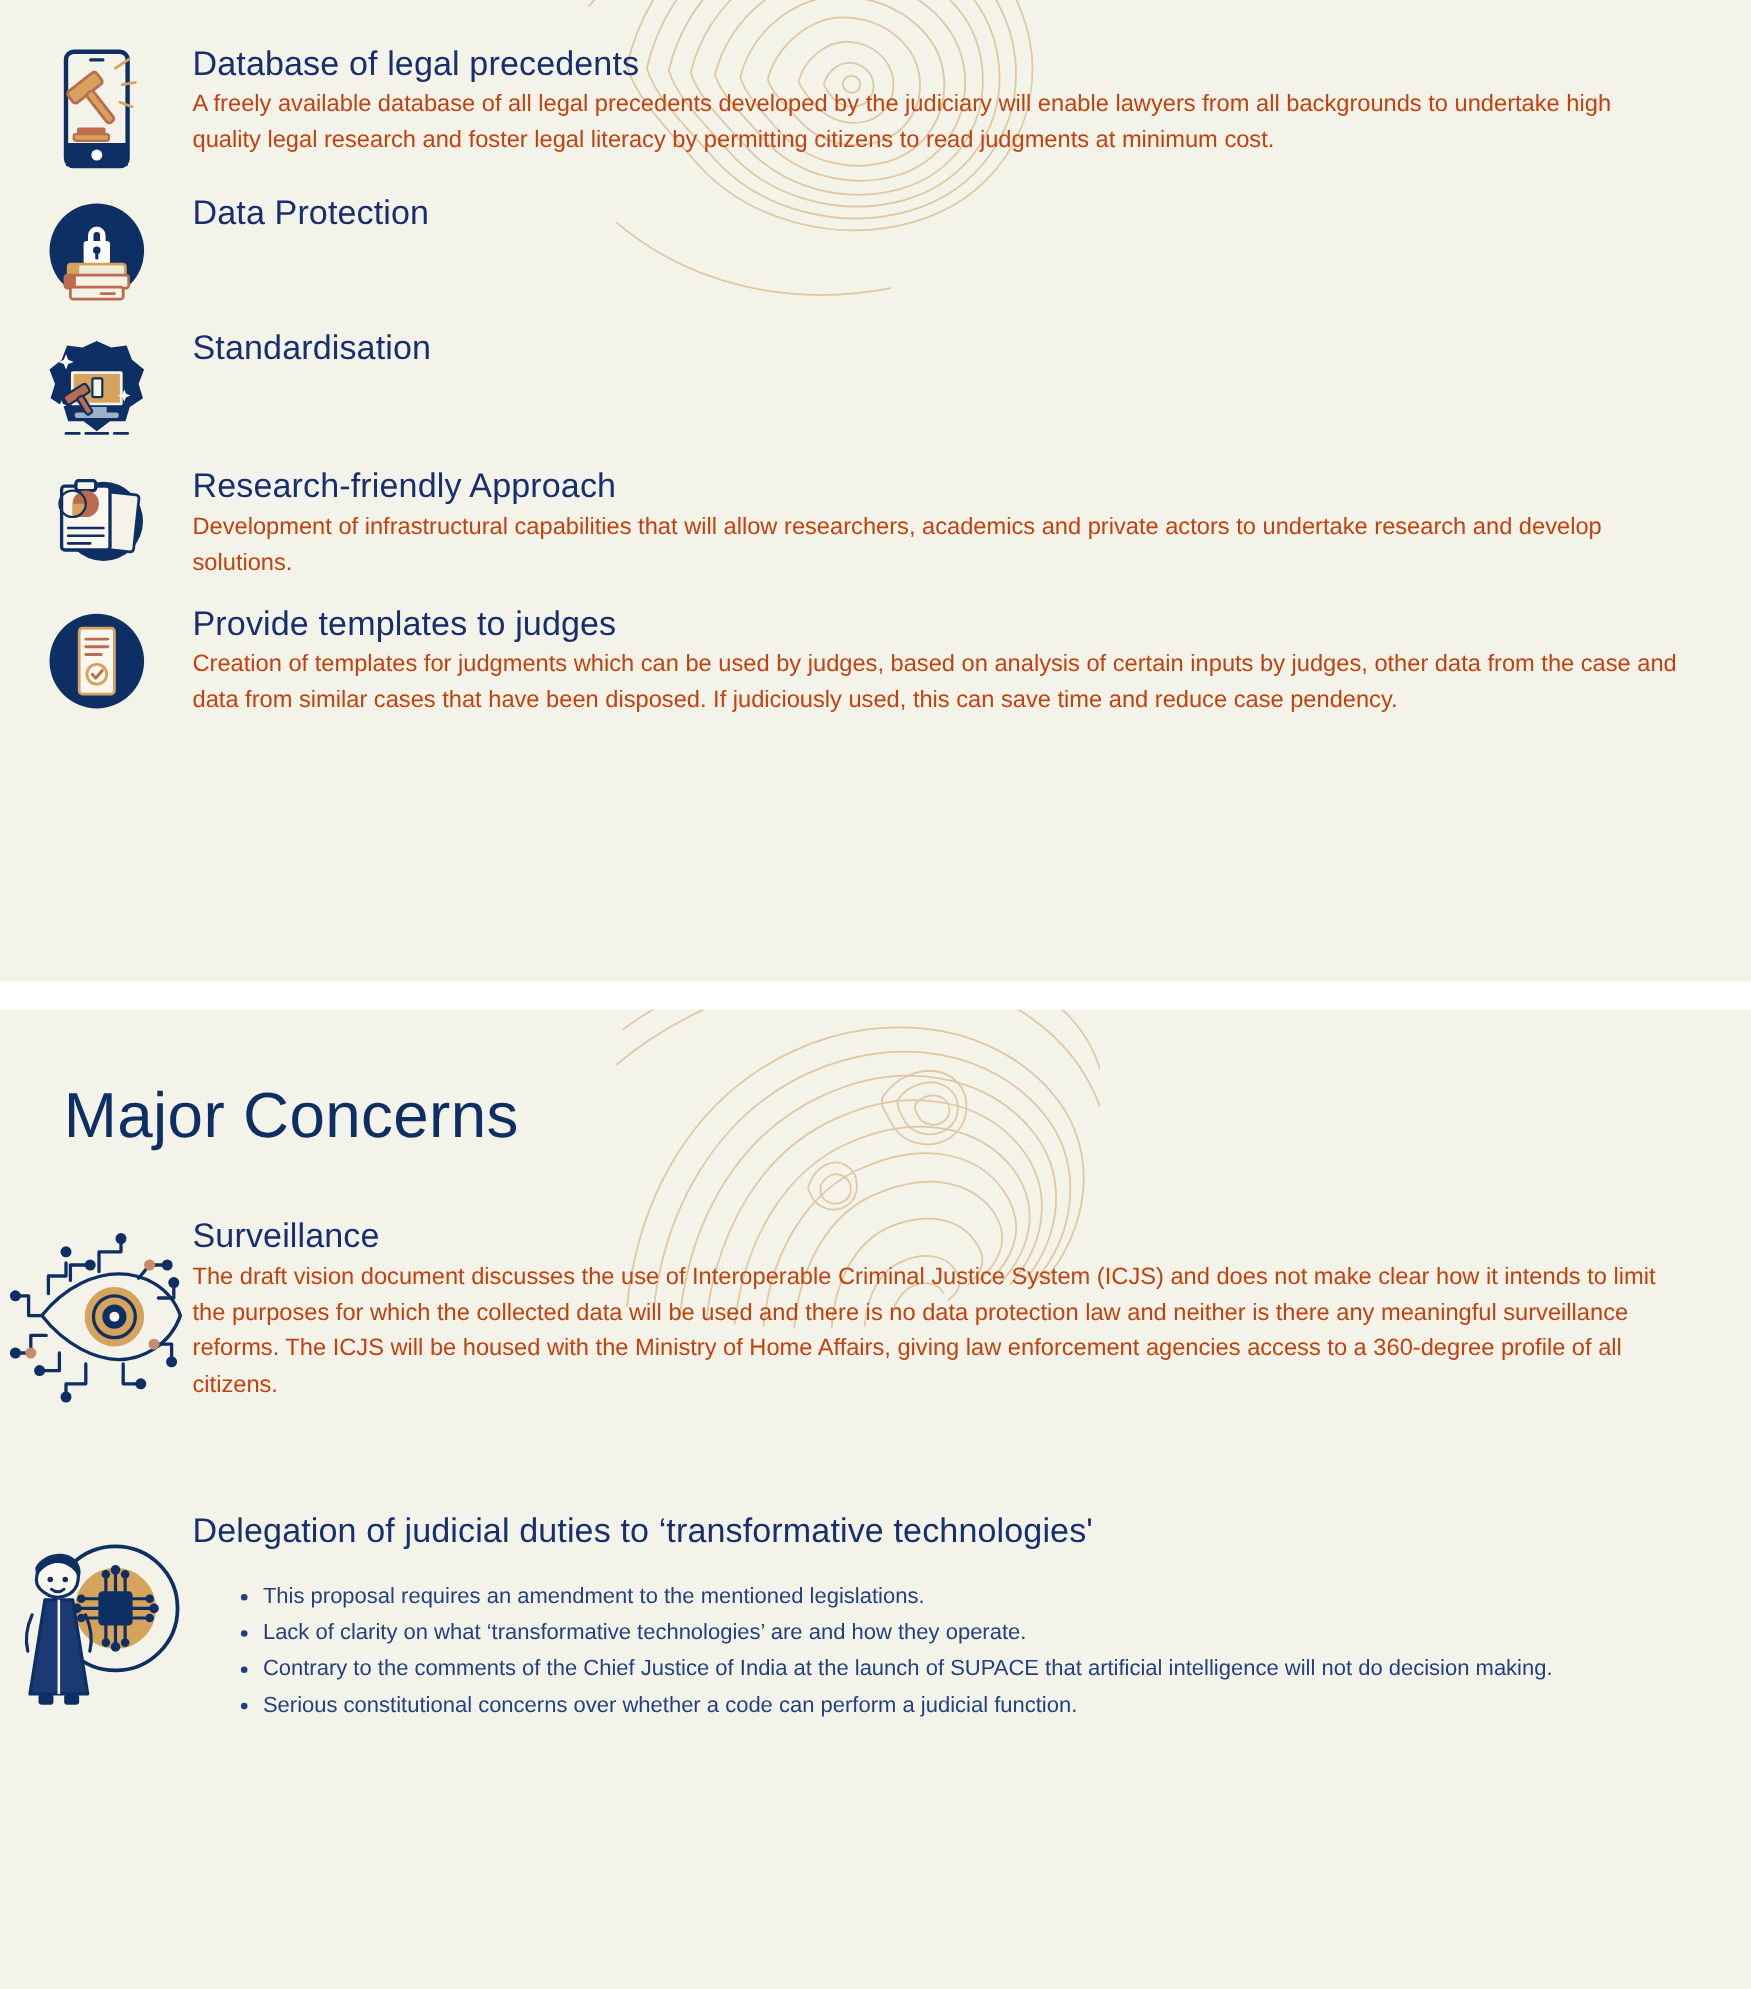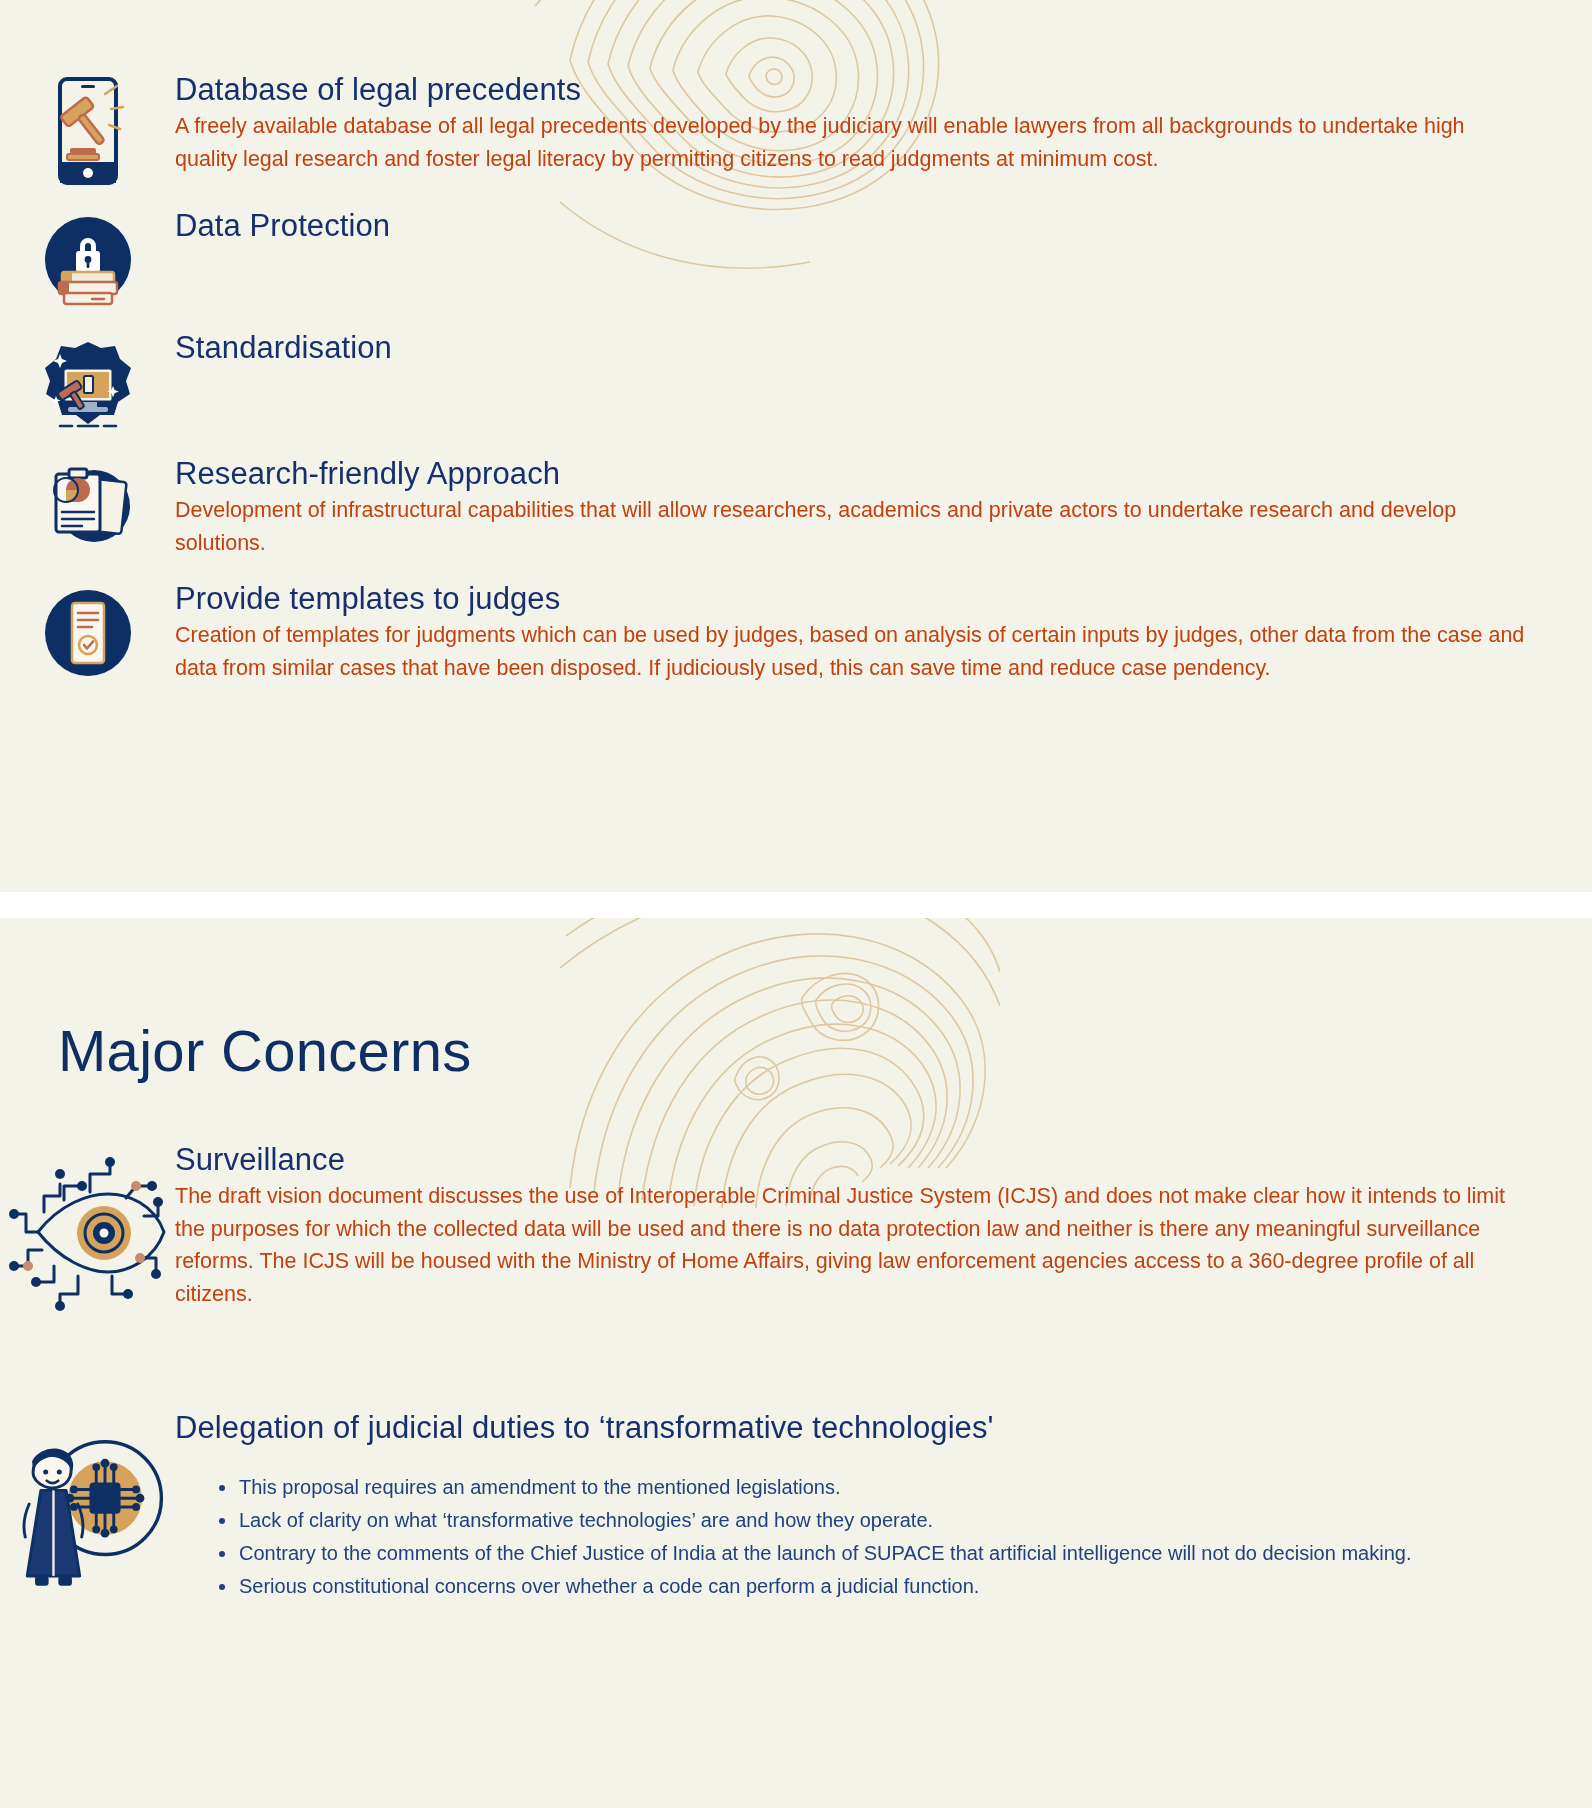--- a/index.html
+++ b/index.html
@@ -95,25 +95,25 @@
   ul.concern-list li::before {
     content: "";
     position: absolute;
     left: 0; top: 13px;
     width: 6px; height: 6px;
     border-radius: 50%;
     background: #23407e;
   }
 
   
-  #top-items { position: relative; padding-top: 72px; }
+  #top-items { position: relative; padding-top: 40px; }
   #top-items .row + .row { margin-top: 22px; }
 
   
-  #bottom-inner { position: relative; padding-top: 104px; }
+  #bottom-inner { position: relative; padding-top: 68px; }
   #concern-rows { margin-top: 62px; }
   #concern-rows .row + .row { margin-top: 84px; }
 
   .icon-svg { display: block; }
 </style>
 </head>
 <body>
 
 <div class="panel" id="panel-top">
 

